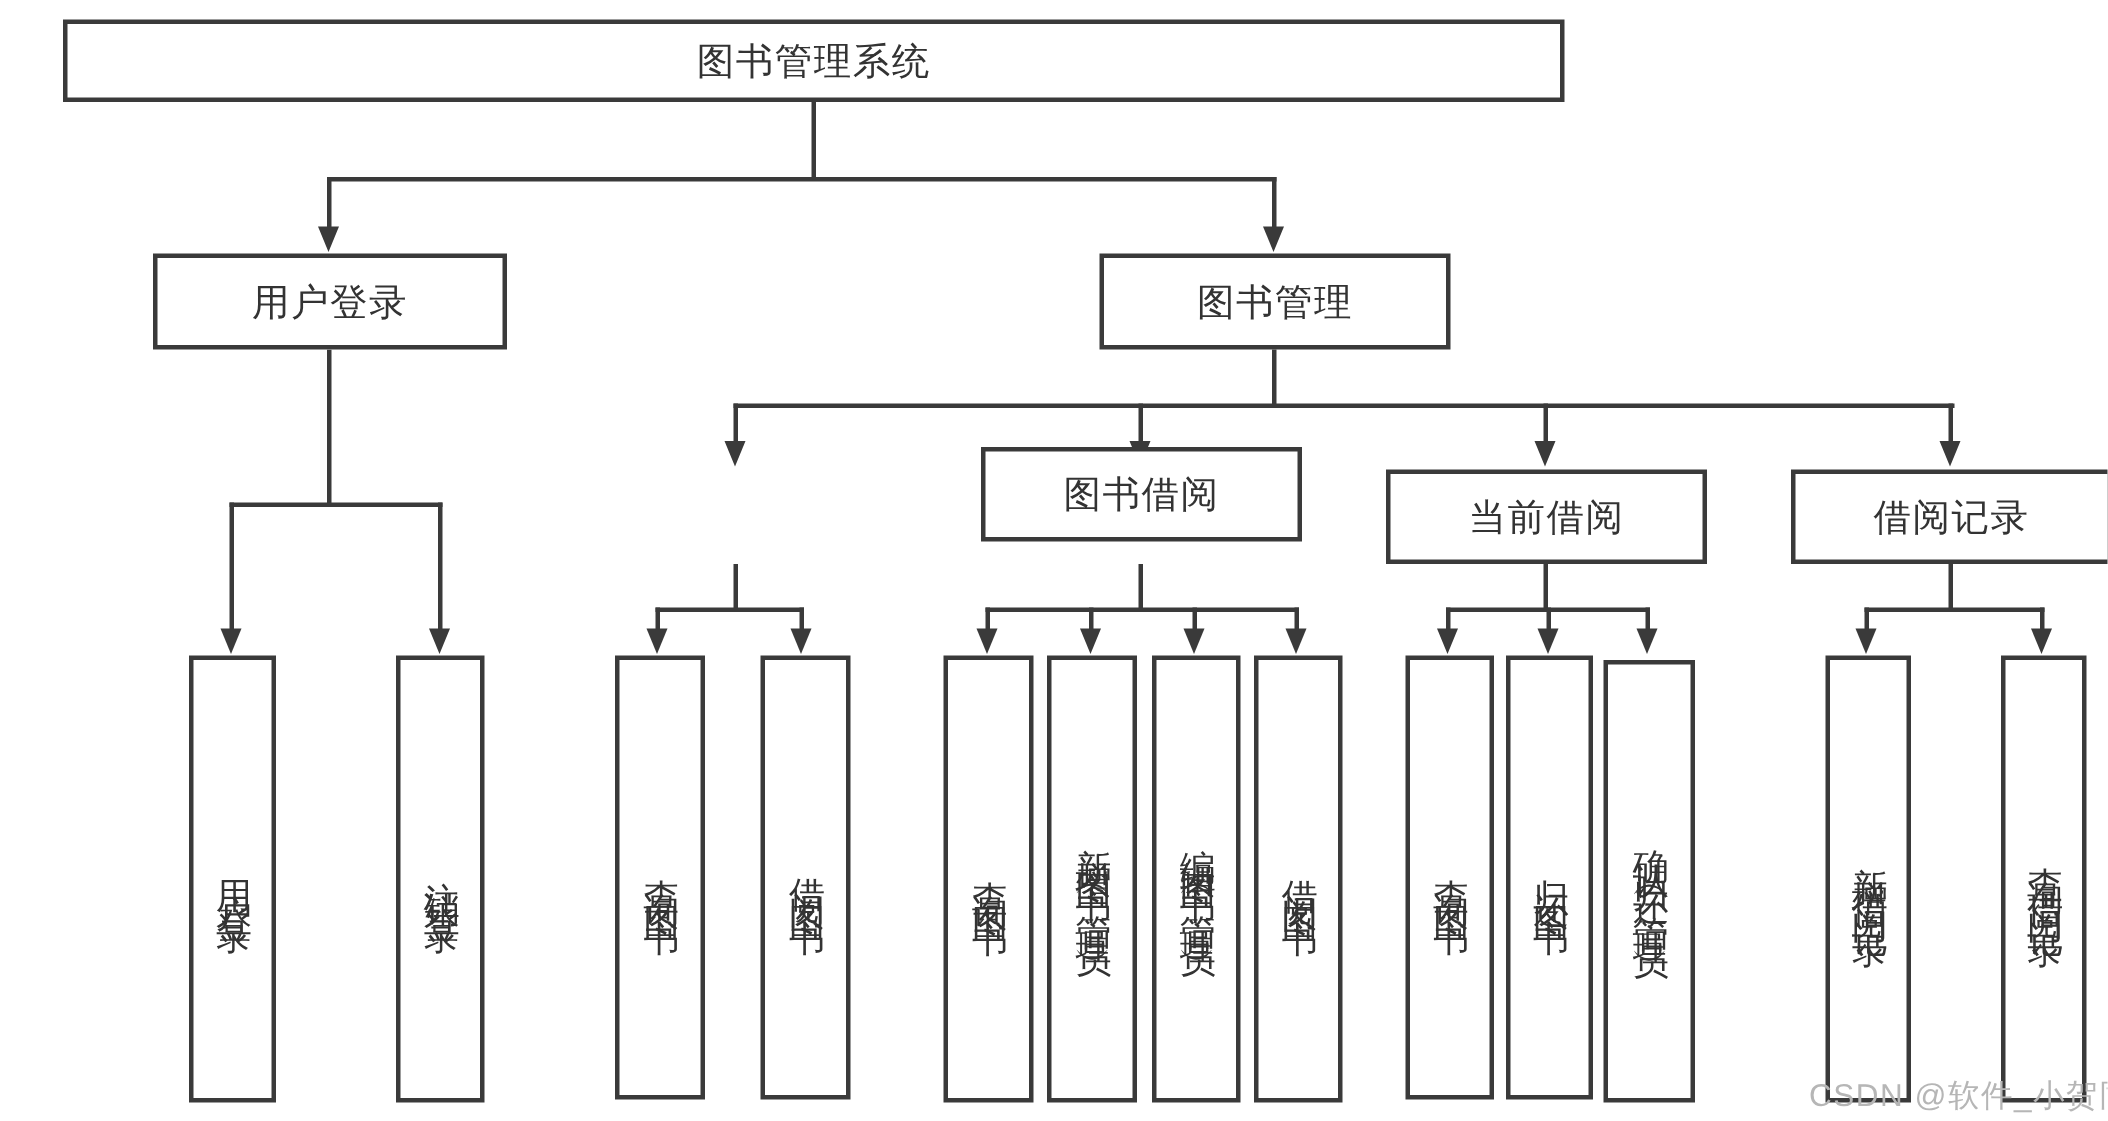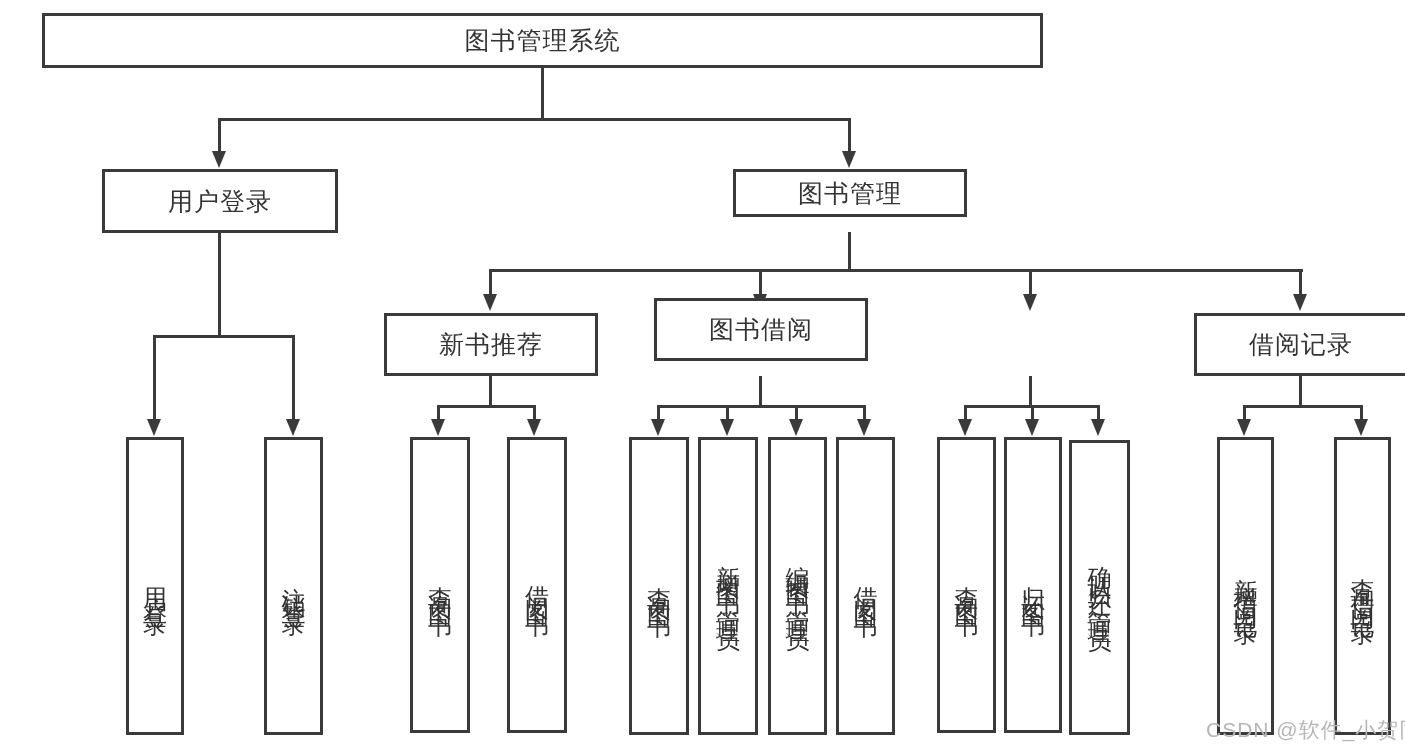--- a/index.html
+++ b/index.html
@@ -121,29 +121,29 @@
   <div class="ah" style="left:1216px; top:419px;"></div>
   <div class="ah" style="left:1333px; top:419px;"></div>
 
   <div class="box" style="left:21px; top:13px; width:1001px; height:55px;">
     <span class="hlabel">图书管理系统</span>
   </div>
 
   <div class="box" style="left:81px; top:169px; width:236px; height:64px;">
     <span class="hlabel">用户登录</span>
   </div>
-  <div class="box" style="left:712px; top:169px; width:234px; height:48px;">
+  <div class="box" style="left:712px; top:169px; width:234px; height:64px;">
     <span class="hlabel">图书管理</span>
   </div>
 
-  <div class="box" style="left:363px; top:313px; width:214px; height:63px;">
-    <span class="hlabel">新书推荐</span>
-  </div>
   <div class="box" style="left:633px; top:298px; width:214px; height:63px;">
     <span class="hlabel">图书借阅</span>
+  </div>
+  <div class="box" style="left:903px; top:313px; width:214px; height:63px;">
+    <span class="hlabel">当前借阅</span>
   </div>
   <div class="box" style="left:1173px; top:313px; width:214px; height:63px;">
     <span class="hlabel">借阅记录</span>
   </div>
 
   <div class="box" style="left:105px; top:437px; width:58px; height:298px;">
     <span class="vtext">用户登录</span>
   </div>
   <div class="box" style="left:243px; top:437px; width:59px; height:298px;">
     <span class="vtext">注销登录</span>

